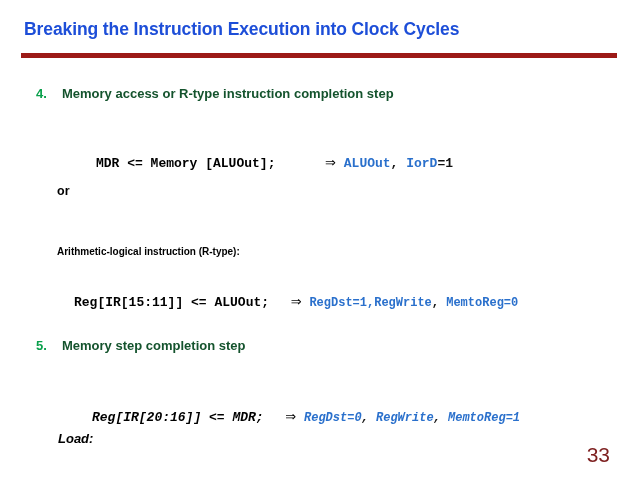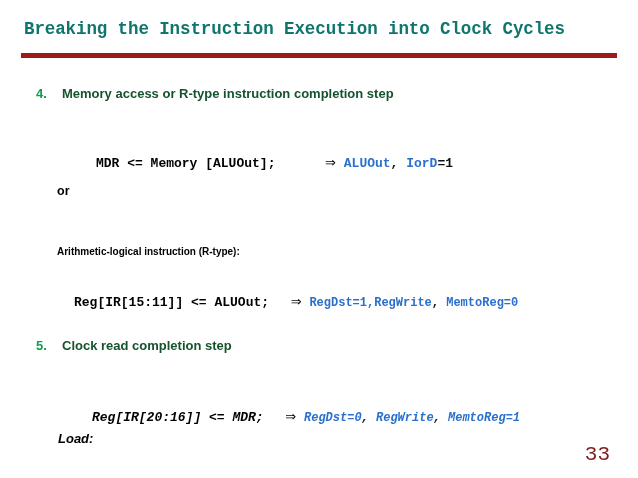--- a/index.html
+++ b/index.html
@@ -22,24 +22,23 @@
     background: #ffffff;
   }
 
   
   .slide-title {
     position: absolute;
     left: 24px;
     top: 19px;
     font-size: 17.5px;
     font-weight: bold;
-    color: #0f766e;
+    color: #1d4ed8;
     letter-spacing: -0.1px;
     white-space: nowrap;
-    font-family: Liberation Mono, monospace;
   }
 
   .title-rule {
     position: absolute;
     left: 21px;
     top: 53px;
     width: 596px;
     height: 5px;
     background: #9c1a17;
   }
@@ -107,21 +106,21 @@
   .sig-black {
     color: #111111;
   }
 
   .page-num {
     position: absolute;
     right: 28px;
     top: 443px;
     font-size: 21px;
     color: #7d1f1f;
-    font-family: Liberation Mono, monospace;
+    font-family: Liberation Sans, sans-serif;
   }
 </style>
 </head>
 <body>
 
 <div class="slide">
 
   <div class="slide-title">Breaking the Instruction Execution into Clock Cycles</div>
 
   <div class="title-rule"></div>
@@ -149,21 +148,21 @@
     <div class="code-line code-main" style="left:74px; top:294px;">
       <span>Reg[IR[15:11]] &lt;= ALUOut;</span>
       <span style="display:inline-block; width:6px;"></span>
       <span class="arrow">⇒</span>
       <span class="code-small">
         <span class="sig">RegDst=1,</span><span class="sig">RegWrite</span><span class="sig-black">, </span><span class="sig">MemtoReg=0</span>
       </span>
     </div>
 
     <div class="step-num" style="left:36px; top:338px;">5.</div>
-    <div class="step-item" style="left:62px; top:338px;">Clock read completion step</div>
+    <div class="step-item" style="left:62px; top:338px;">Memory step completion step</div>
 
     <div class="subhead" style="left:58px; top:386px;margin-top:45px;">Load:</div>
 
     <div class="code-line code-main" style="left:92px; top:409px;font-style:italic;">
       <span>Reg[IR[20:16]] &lt;= MDR;</span>
       <span style="display:inline-block; width:6px;"></span>
       <span class="arrow">⇒</span>
       <span class="code-small">
         <span class="sig">RegDst=0</span><span class="sig-black">, </span><span class="sig">RegWrite</span><span class="sig-black">, </span><span class="sig">MemtoReg=1</span>
       </span>

